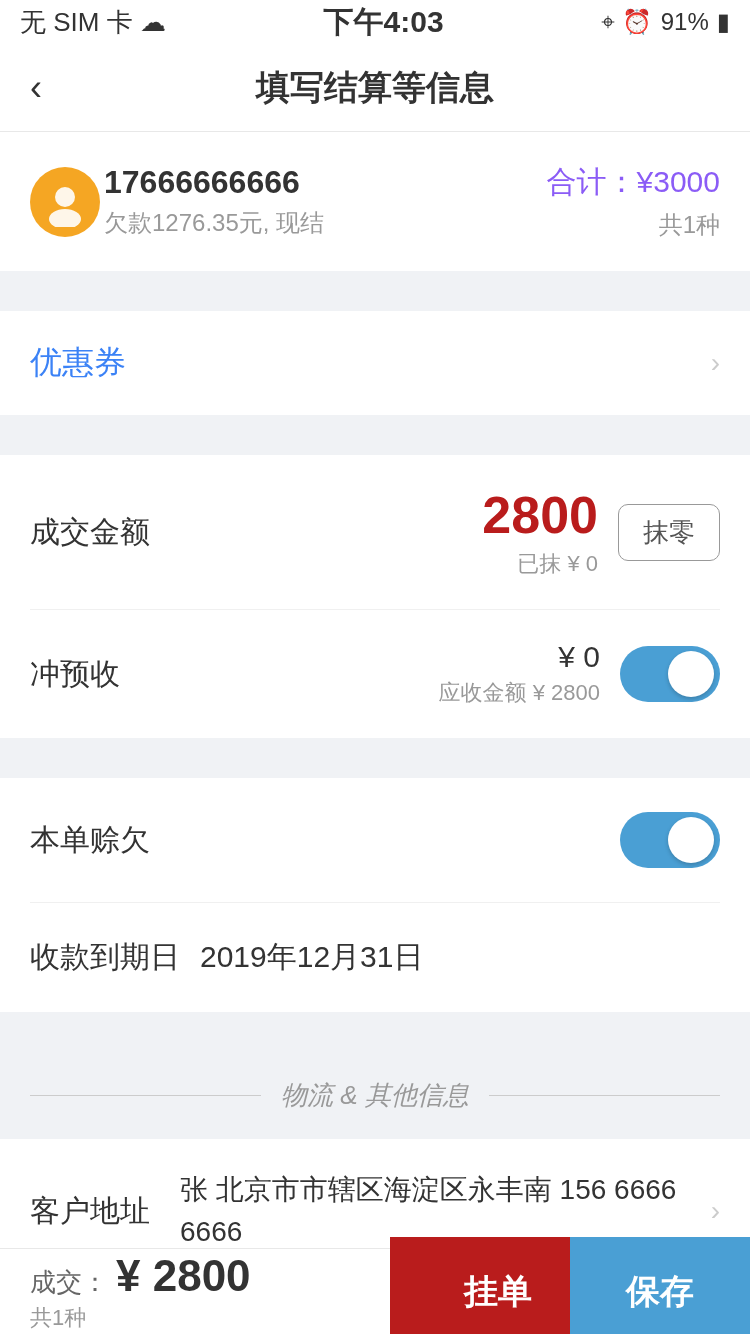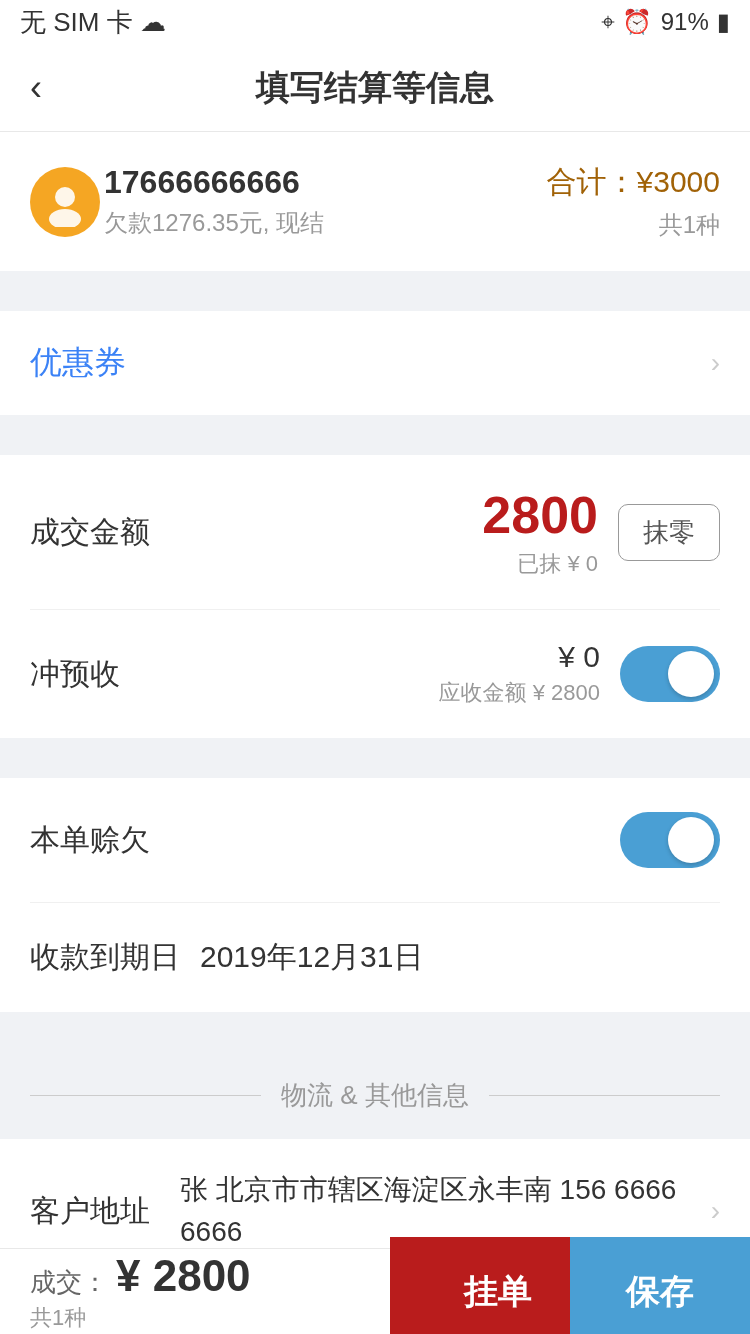--- a/index.html
+++ b/index.html
@@ -80,21 +80,21 @@
       display: flex;
       align-items: center;
       justify-content: center;
       overflow: hidden;
     }
     .avatar svg { width: 50px; height: 50px; }
     .customer-info {}
     .customer-phone { font-size: 32px; font-weight: 600; color: #333; }
     .customer-debt { font-size: 24px; color: #999; margin-top: 6px; }
     .customer-right { text-align: right; }
-    .total-amount { font-size: 30px; color: #a16207; font-weight: 500; }
+    .total-amount { font-size: 30px; color: #8b5cf6; font-weight: 500; }
     .total-count { font-size: 24px; color: #999; margin-top: 6px; }
 
     
     .divider { height: 1px; background: #f0f0f0; margin: 0 30px; }
     .section-divider { height: 20px; background: #f0f2f5; }
 
     
     .coupon-row {
       background: #fff;
       padding: 30px 30px;
@@ -189,21 +189,21 @@
     
     .logistics-header {
       background: #f0f2f5;
       padding: 26px 30px;
       display: flex;
       align-items: center;
       justify-content: center;
       gap: 20px;
     }
     .logistics-line { flex: 1; height: 1px; background: #ccc; }
-    .logistics-label { font-size: 26px; color: #999; white-space: nowrap; }
+    .logistics-label { font-size: 26px; color: #999; white-space: nowrap; font-style: italic; }
 
     
     .address-row {
       background: #fff;
       padding: 30px 30px;
       display: flex;
       align-items: center;
       justify-content: space-between;
     }
     .address-label { font-size: 30px; color: #333; flex-shrink: 0; margin-right: 30px; }
@@ -246,20 +246,21 @@
     .footer-btn-hang { background: #b91c1c; padding-left: 36px; }
     .footer-btn-save { background: #4a9fd4; }
   </style>
 </head>
 <body>
 
 <div class="status-bar">
   <div class="status-left">
     <span>无 SIM 卡 ☁</span>
   </div>
+  <div class="status-center">下午4:03</div>
   <div class="status-right">
     <span>⌖</span>
     <span>⏰</span>
     <span>91%</span>
     <span>▮</span>
   </div>
 </div>
 
 <div class="nav-bar">
   <div class="nav-back">‹</div>

